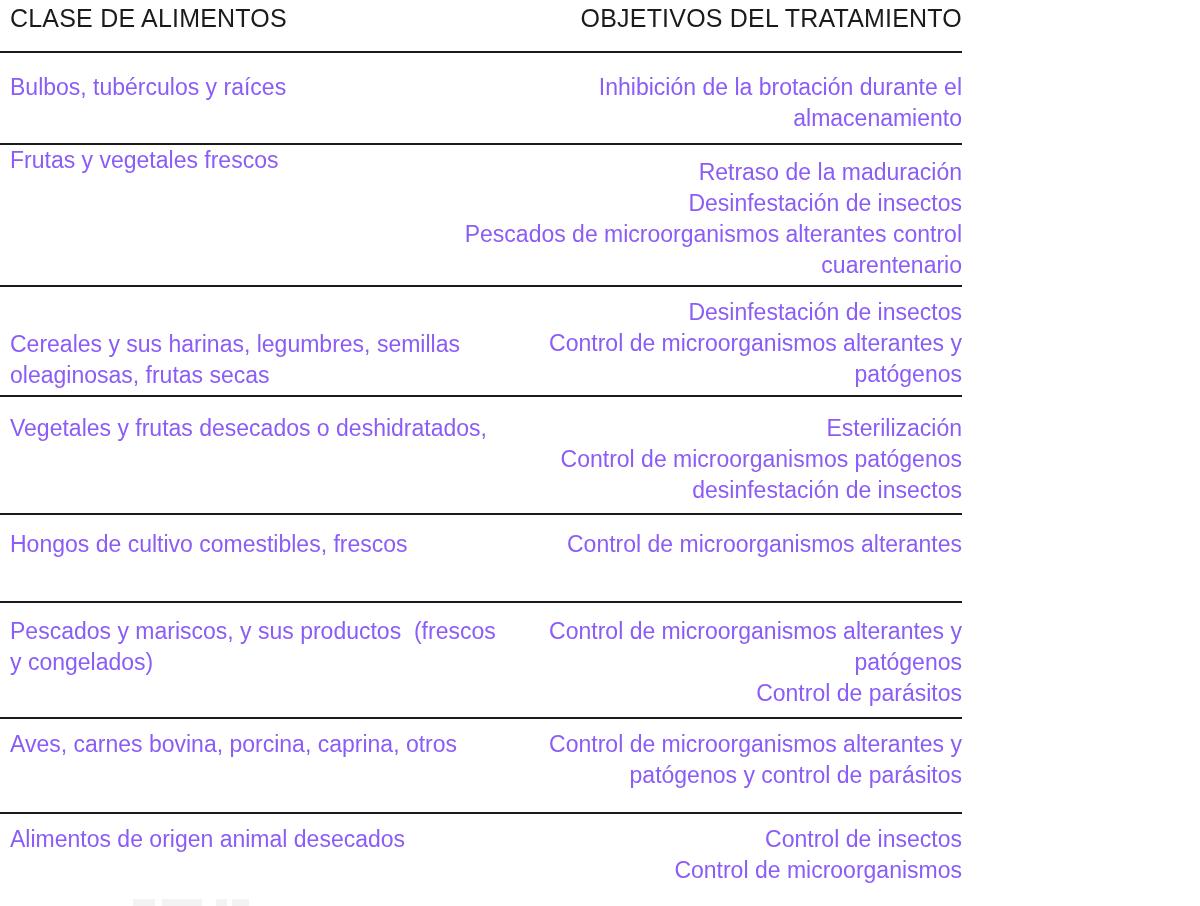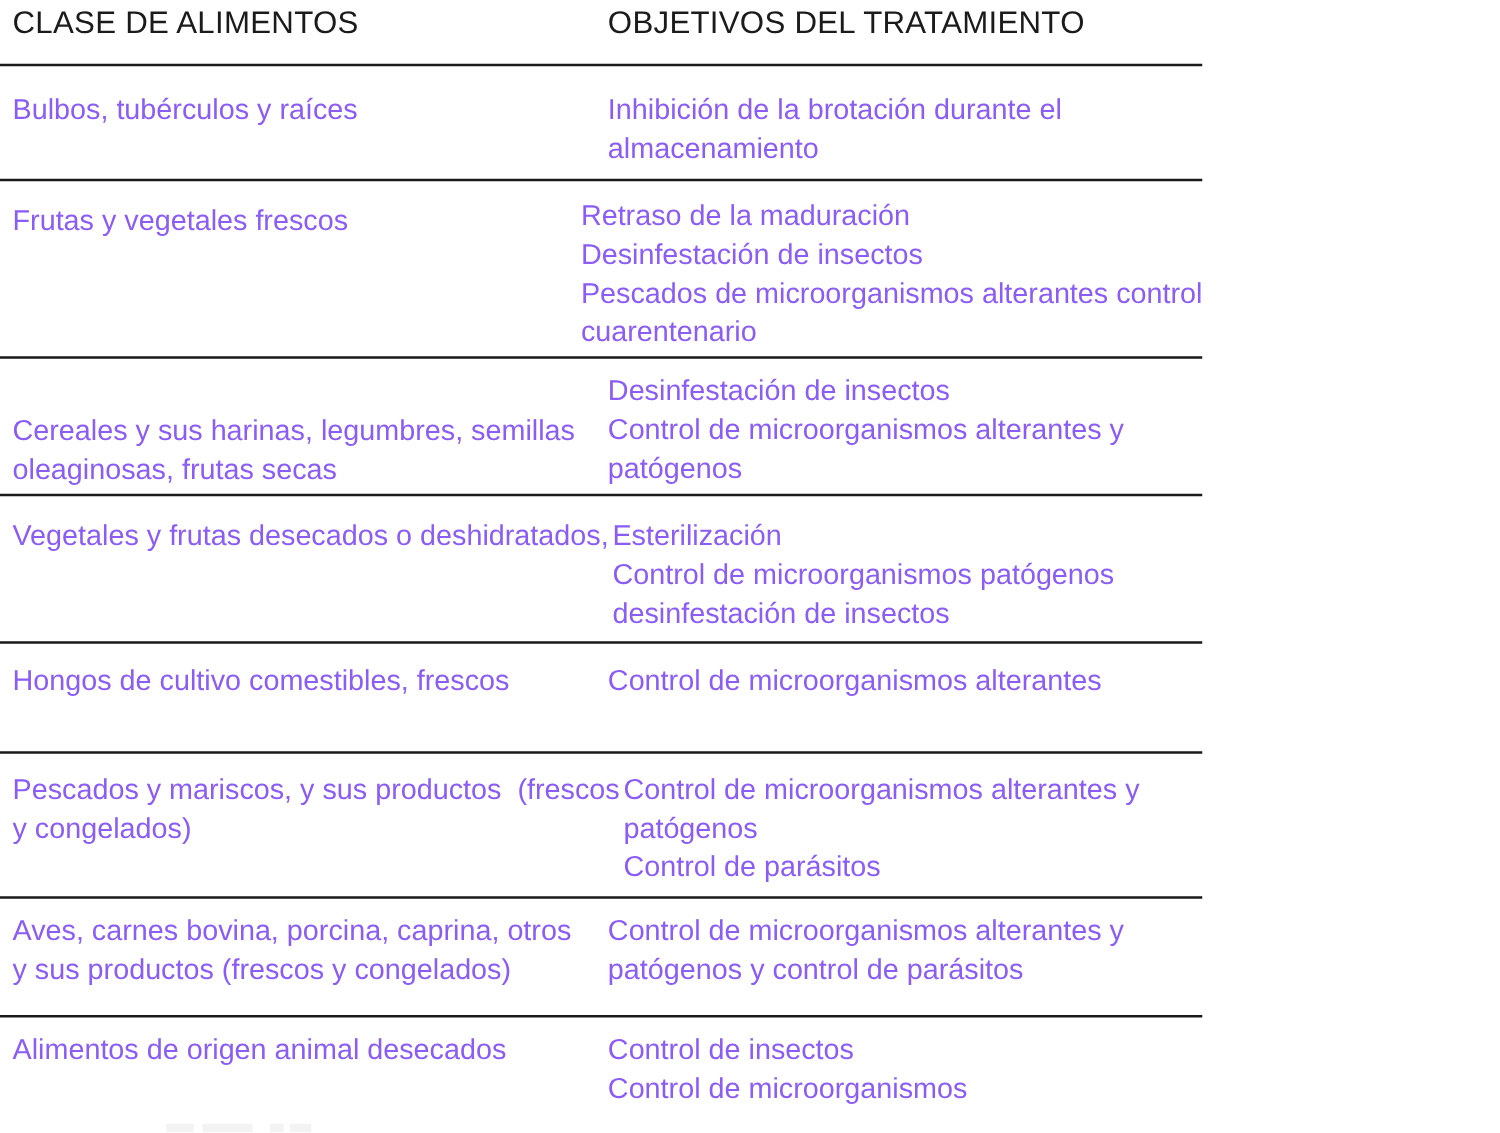--- a/index.html
+++ b/index.html
@@ -31,20 +31,21 @@
   .cell{
     box-sizing:border-box;
   }
   .cl{
     width:602px;
     padding-left:10px;
   }
   .cr{
     width:598px;
     padding-left:3px;
+    text-align:right;
   }
   .line{
     white-space:pre;
     font-size:23px;
     line-height:31px;
     color:#8b5cf6;
   }
   .artifact{
     position:absolute;
     height:7px;
@@ -66,21 +67,21 @@
       <div class="row" style="height: 92px;">
         <div class="cell cl" style="padding-top: 19px;">
           <div class="line">Bulbos, tubérculos y raíces</div>
         </div>
         <div class="cell cr" style="padding-top: 19px;">
           <div class="line">Inhibición de la brotación durante el</div>
           <div class="line">almacenamiento</div>
         </div>
       </div>
       <div class="row" style="height: 142px;">
-        <div class="cell cl" style="padding-top: 16px;">
+        <div class="cell cl" style="padding-top: 0;">
           <div class="line">Frutas y vegetales frescos</div>
         </div>
         <div class="cell cr" style="padding-top: 12px;">
           <div class="line">Retraso de la maduración</div>
           <div class="line">Desinfestación de insectos</div>
           <div class="line">Pescados de microorganismos alterantes control</div>
           <div class="line">cuarentenario</div>
         </div>
       </div>
       <div class="row" style="height: 110px;">
@@ -119,21 +120,20 @@
         </div>
         <div class="cell cr" style="padding-top: 13px;">
           <div class="line">Control de microorganismos alterantes y</div>
           <div class="line">patógenos</div>
           <div class="line">Control de parásitos</div>
         </div>
       </div>
       <div class="row" style="height: 95px;">
         <div class="cell cl" style="padding-top: 10px;">
           <div class="line">Aves, carnes bovina, porcina, caprina, otros</div>
-          <div class="line">y sus productos (frescos y congelados)</div>
         </div>
         <div class="cell cr" style="padding-top: 10px;">
           <div class="line">Control de microorganismos alterantes y</div>
           <div class="line">patógenos y control de parásitos</div>
         </div>
       </div>
       <div class="row" style="height: 94px;">
         <div class="cell cl" style="padding-top: 10px;">
           <div class="line">Alimentos de origen animal desecados</div>
         </div>

